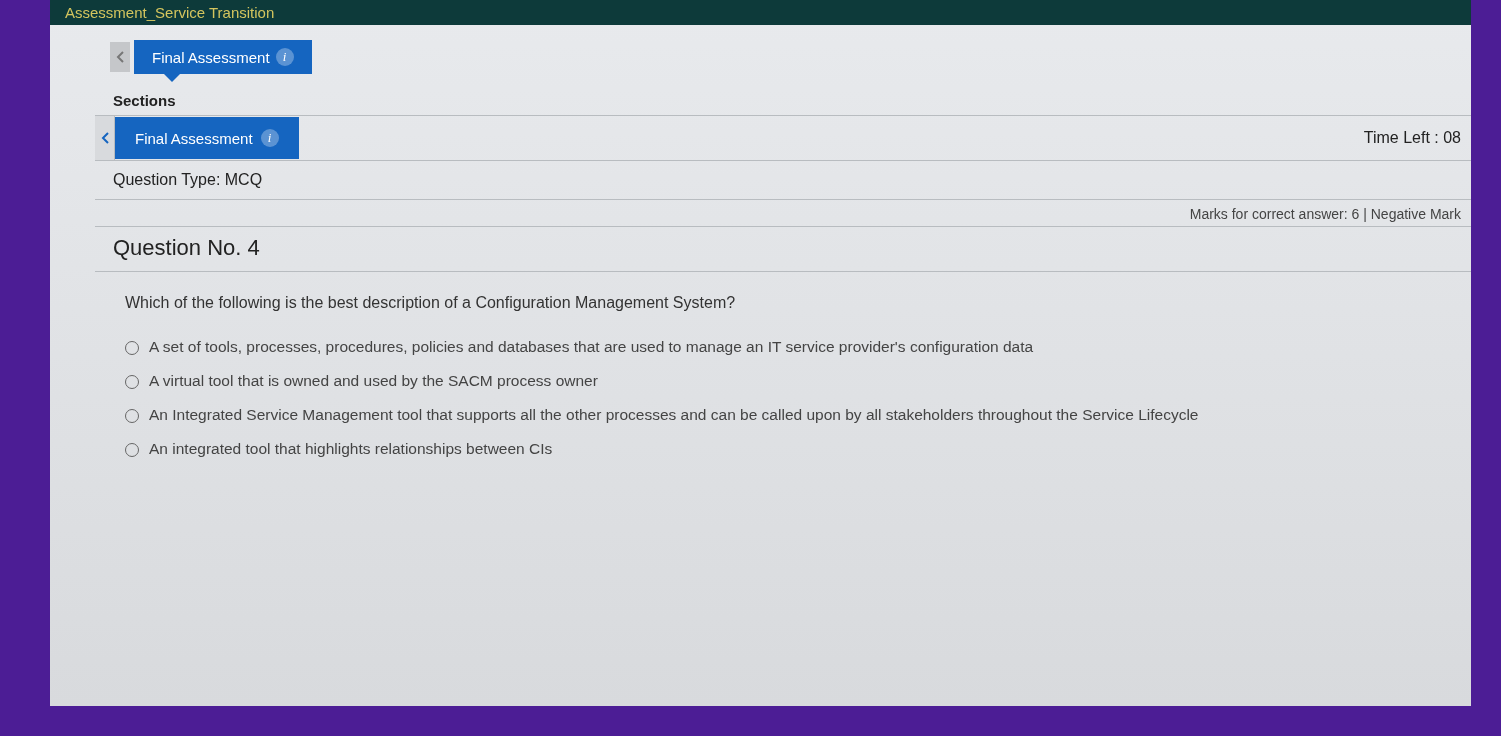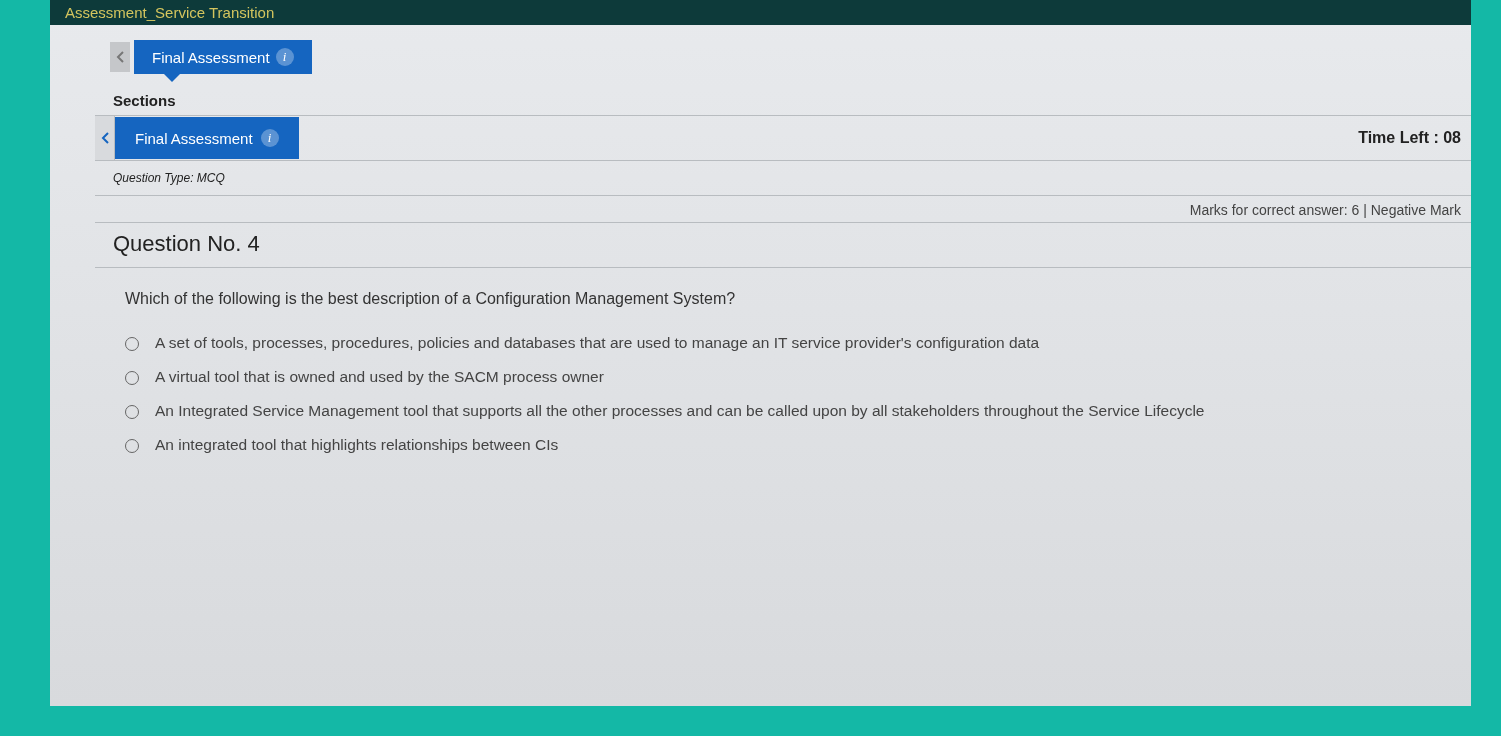--- a/index.html
+++ b/index.html
@@ -7,21 +7,21 @@
   font-family: Arial, Helvetica, sans-serif;
   background: #1a1a1a;
   width: 1501px;
   height: 736px;
   overflow: hidden;
   position: relative;
 }
 .monitor-bezel {
   position: absolute;
   top: 0; left: 0; right: 0; bottom: 0;
-  background: #14b8a6;
+  background: #4c1d95;
   padding: 0 30px 30px 50px;
 }
 .screen {
   background: linear-gradient(180deg, #e8eaed 0%, #d8dadd 100%);
   width: 100%;
   height: 100%;
   position: relative;
   overflow: hidden;
 }
 .top-bar {
@@ -107,29 +107,28 @@
   padding: 12px 20px;
   font-size: 15px;
   display: flex;
   align-items: center;
   gap: 8px;
 }
 .time-left {
   margin-left: auto;
   padding-right: 10px;
   font-size: 16px;
-  font-weight: bold;
+  font-weight: normal;
   color: #222;
 }
 .question-type-row {
   padding: 10px 18px;
-  font-size: 12px;
-  color: #222;
-  border-bottom: 1px solid #b8bcc0;
-  font-style: italic;
+  font-size: 16px;
+  color: #222;
+  border-bottom: 1px solid #b8bcc0;
 }
 .marks-row {
   display: flex;
   justify-content: flex-end;
   padding: 6px 10px 4px;
   font-size: 14px;
   color: #444;
   border-bottom: 1px solid #b8bcc0;
 }
 .question-no-row {
@@ -142,21 +141,21 @@
   padding: 22px 30px 18px;
   font-size: 16px;
   color: #333;
 }
 .options {
   padding: 0 30px;
 }
 .option {
   display: flex;
   align-items: flex-start;
-  gap: 16px;
+  gap: 10px;
   padding: 8px 0;
   font-size: 15.5px;
   color: #444;
   cursor: pointer;
 }
 .radio {
   width: 14px;
   height: 14px;
   border: 1.5px solid #666;
   border-radius: 50%;

